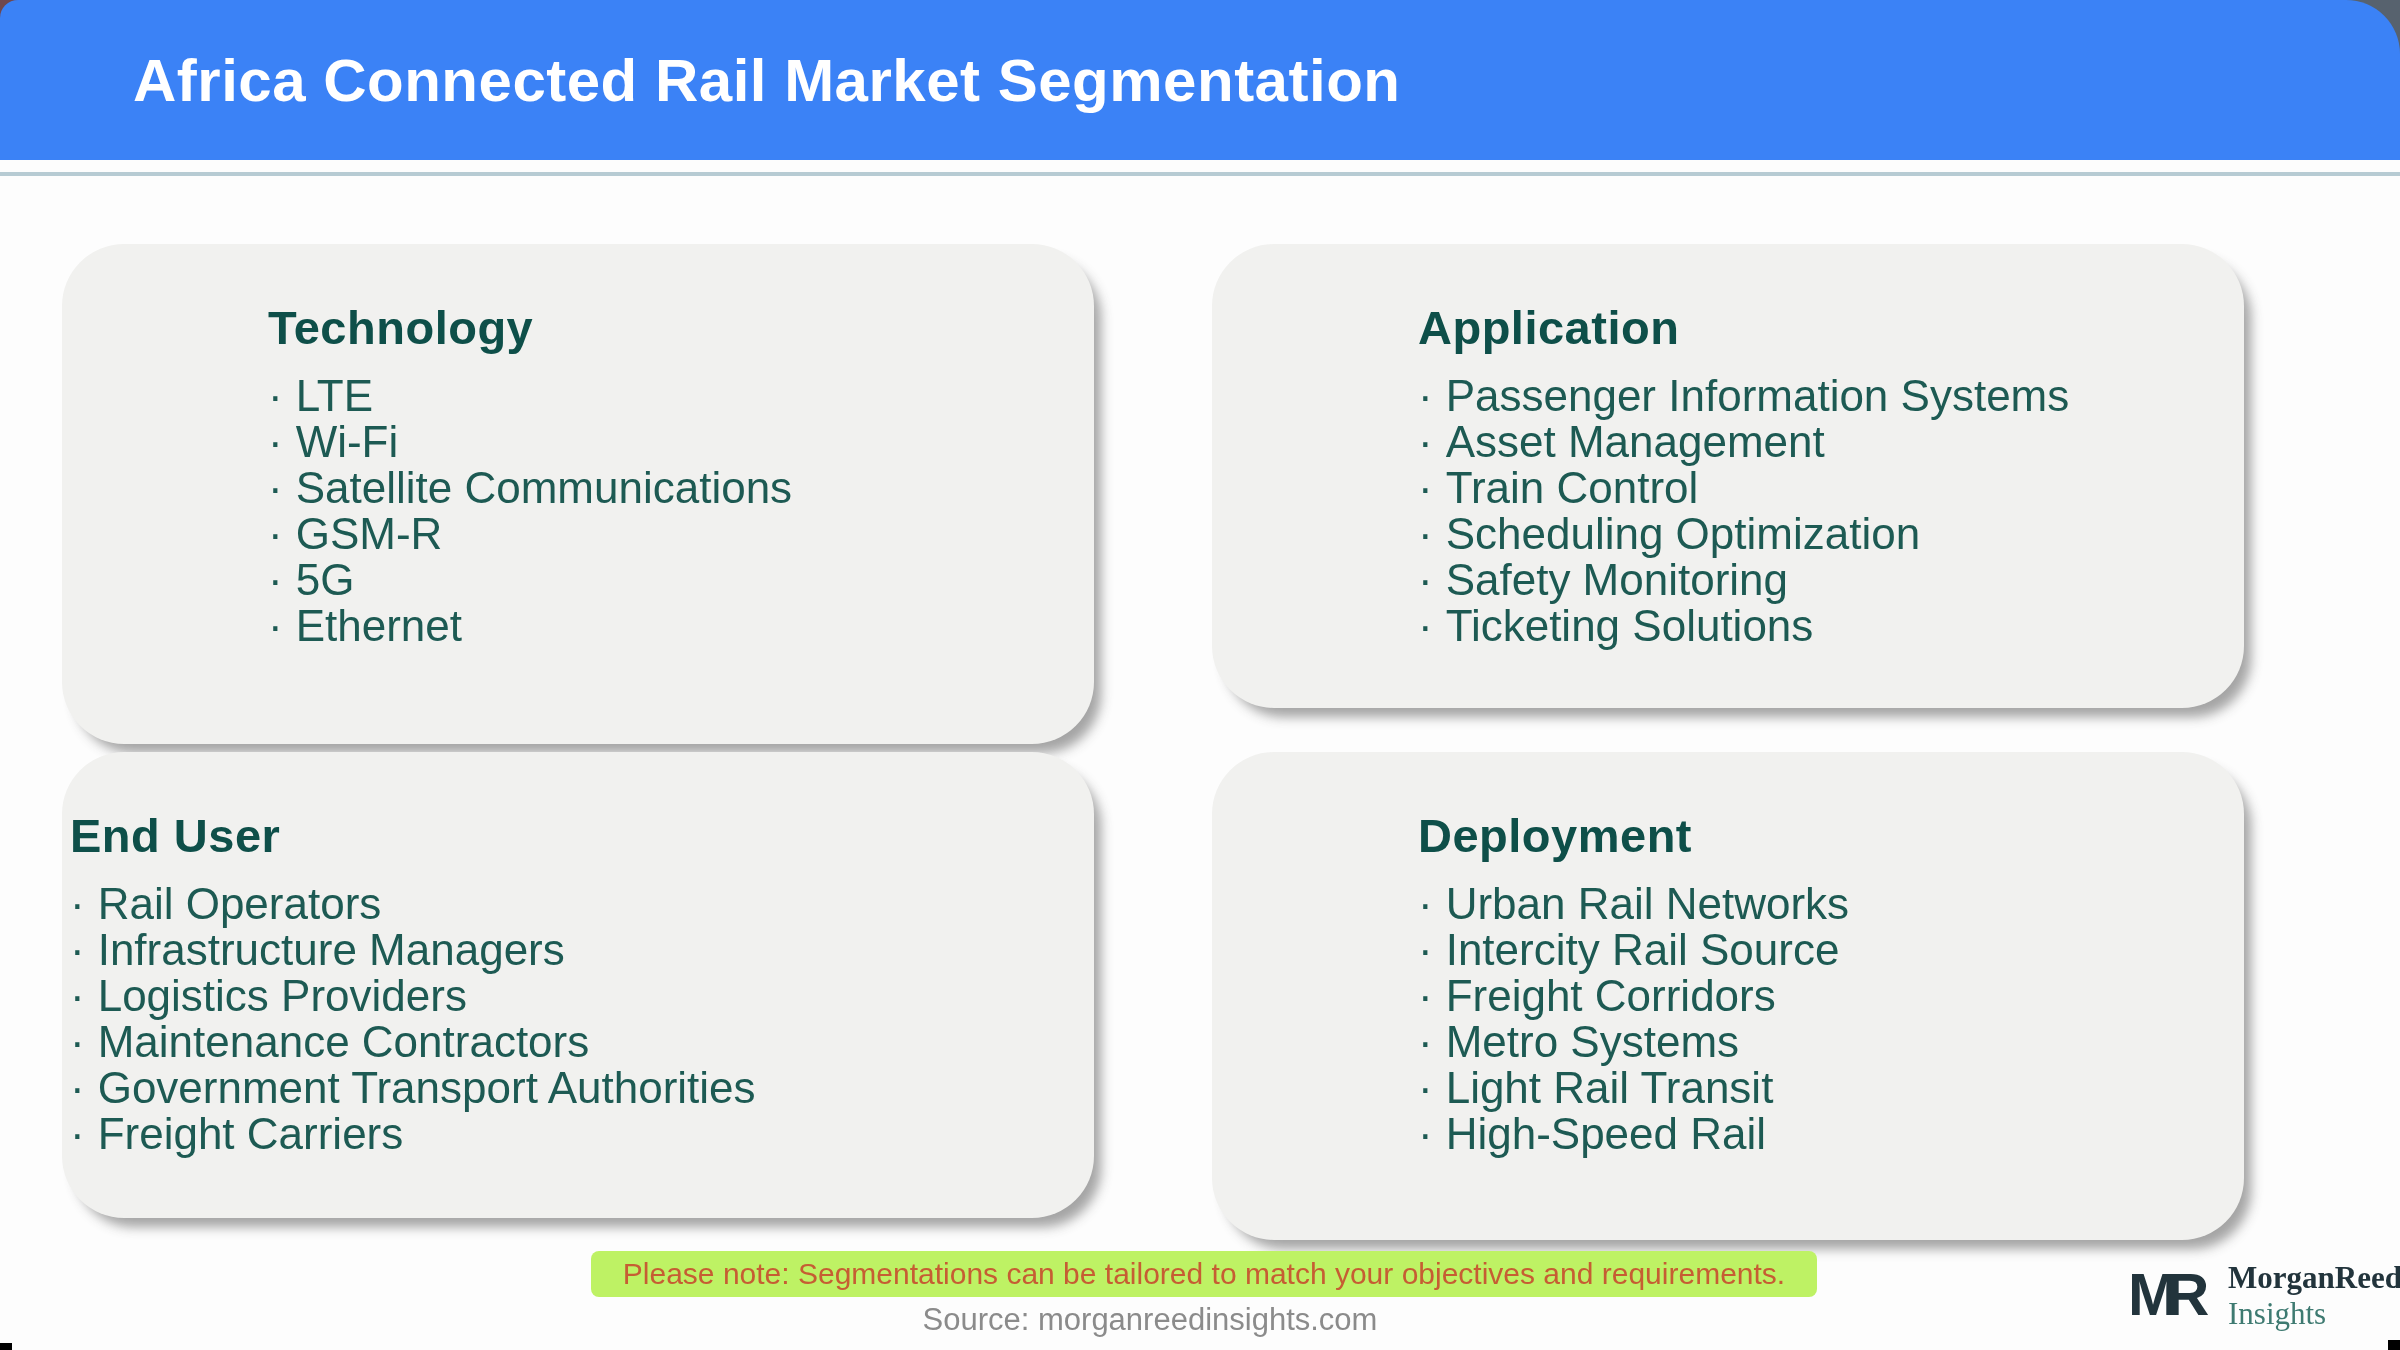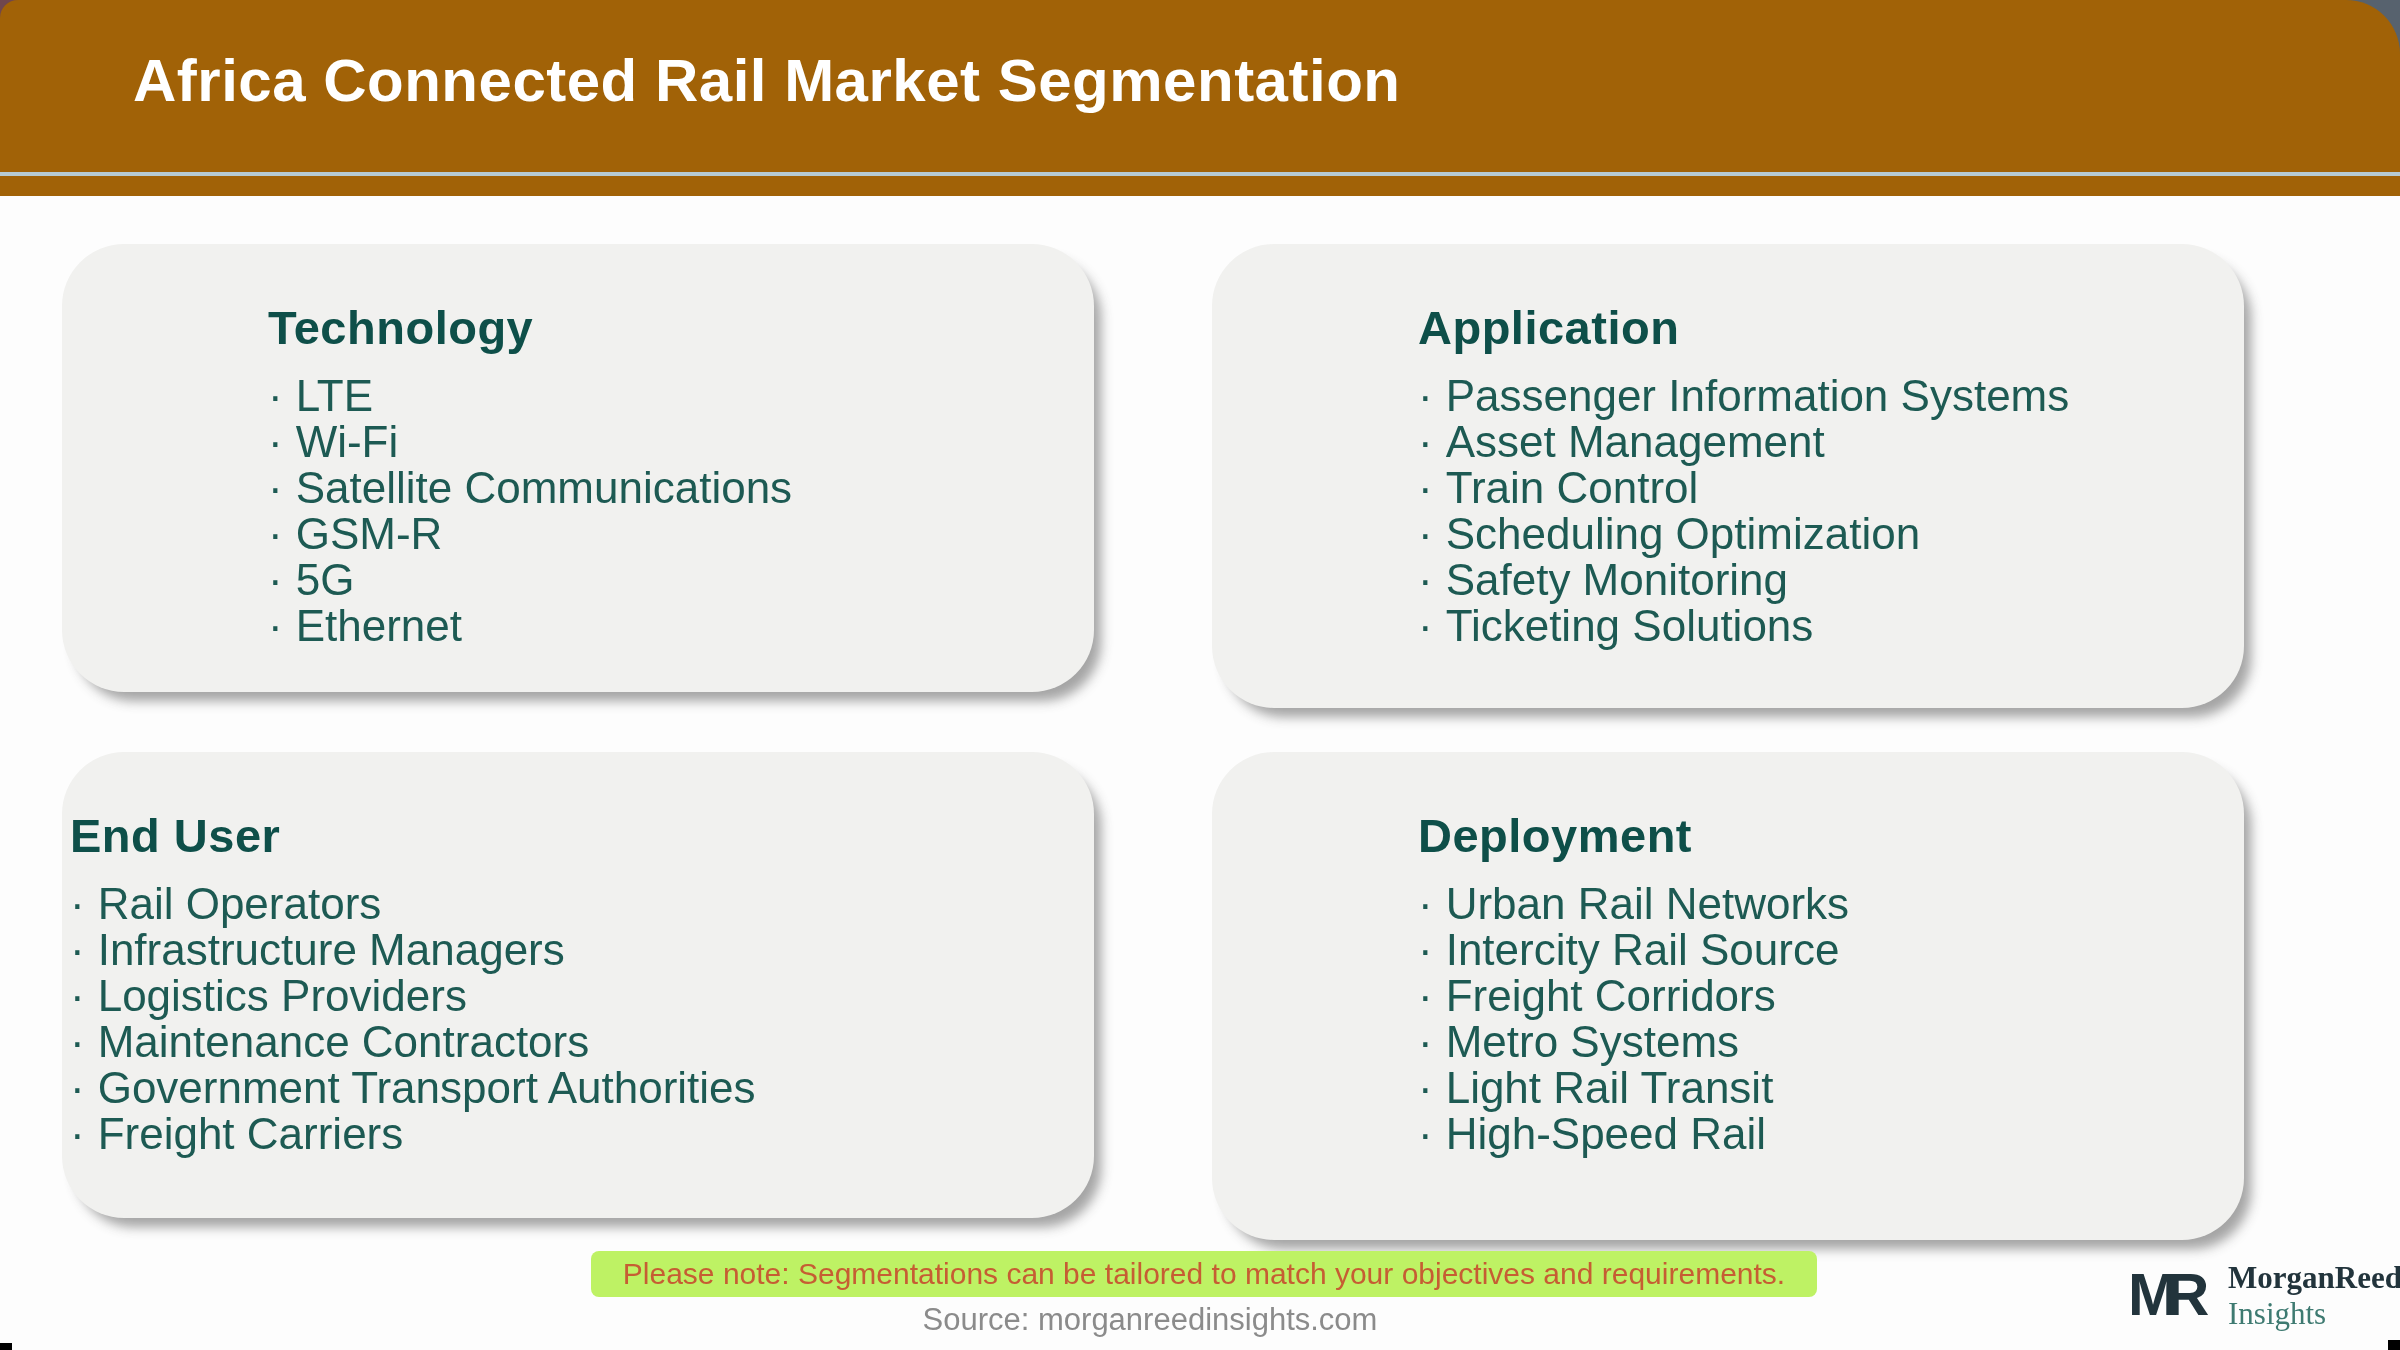--- a/index.html
+++ b/index.html
@@ -11,22 +11,22 @@
     overflow: hidden;
     font-family: "Liberation Sans", sans-serif;
   }
 
   
   .corner-left  { position: absolute; left: 0;  top: 0; width: 36px; height: 36px; background: #70474E; z-index: 1; }
   .corner-right { position: absolute; right: 0; top: 0; width: 66px; height: 66px; background: #57626E; z-index: 1; }
 
   .header {
     position: absolute; left: 0; top: 0;
-    width: 2400px; height: 196px;
-    background: #a16207;
+    width: 2400px; height: 160px;
+    background: #3b82f6;
     border-radius: 18px 54px 0 0;
     z-index: 2;
   }
   .header-title {
     position: absolute; left: 133px; top: 46px;
     font-size: 60px; font-weight: bold; color: #FFFFFF;
     letter-spacing: 0.5px; white-space: nowrap;
   }
   .header-underline {
     position: absolute; left: 0; top: 172px;
@@ -36,21 +36,21 @@
 
   .card {
     position: absolute;
     background: #F1F1EF;
     border-radius: 62px;
     box-shadow: 10px 12px 12px -3px rgba(55,55,55,0.45);
     box-sizing: border-box;
     padding: 56px 40px 0 206px;
     z-index: 1;
   }
-  .card-technology  { left: 62px;   top: 244px; width: 1032px; height: 448px; }
+  .card-technology  { left: 62px;   top: 244px; width: 1032px; height: 500px; }
   .card-application { left: 1212px; top: 244px; width: 1032px; height: 464px; }
   .card-enduser     { left: 62px;   top: 752px; width: 1032px; height: 466px; padding-left: 8px; }
   .card-deployment  { left: 1212px; top: 752px; width: 1032px; height: 488px; }
 
   .card-title {
     font-size: 47px; font-weight: bold; color: #0E4F49;
     margin: 0 0 18px 0; letter-spacing: 0.5px;
   }
   .seg-list { list-style: none; margin: 0; padding: 0; }
   .seg-list li {

